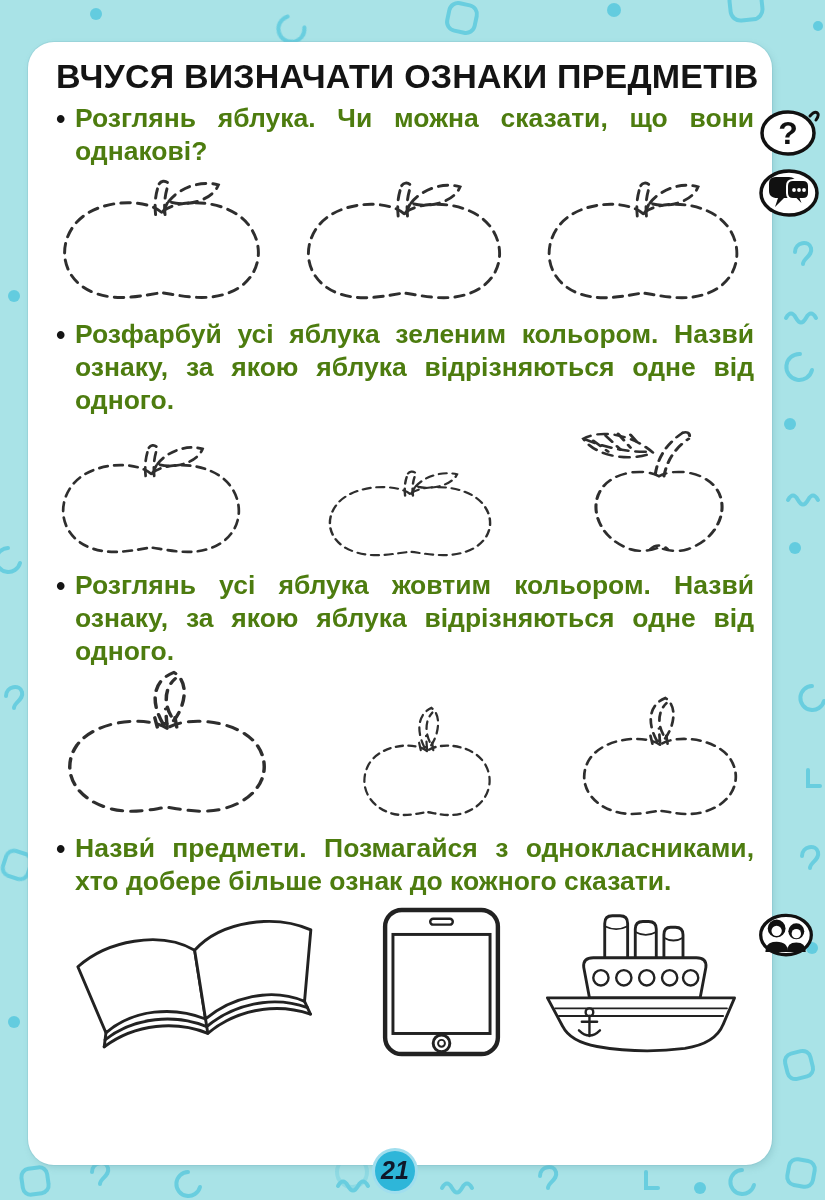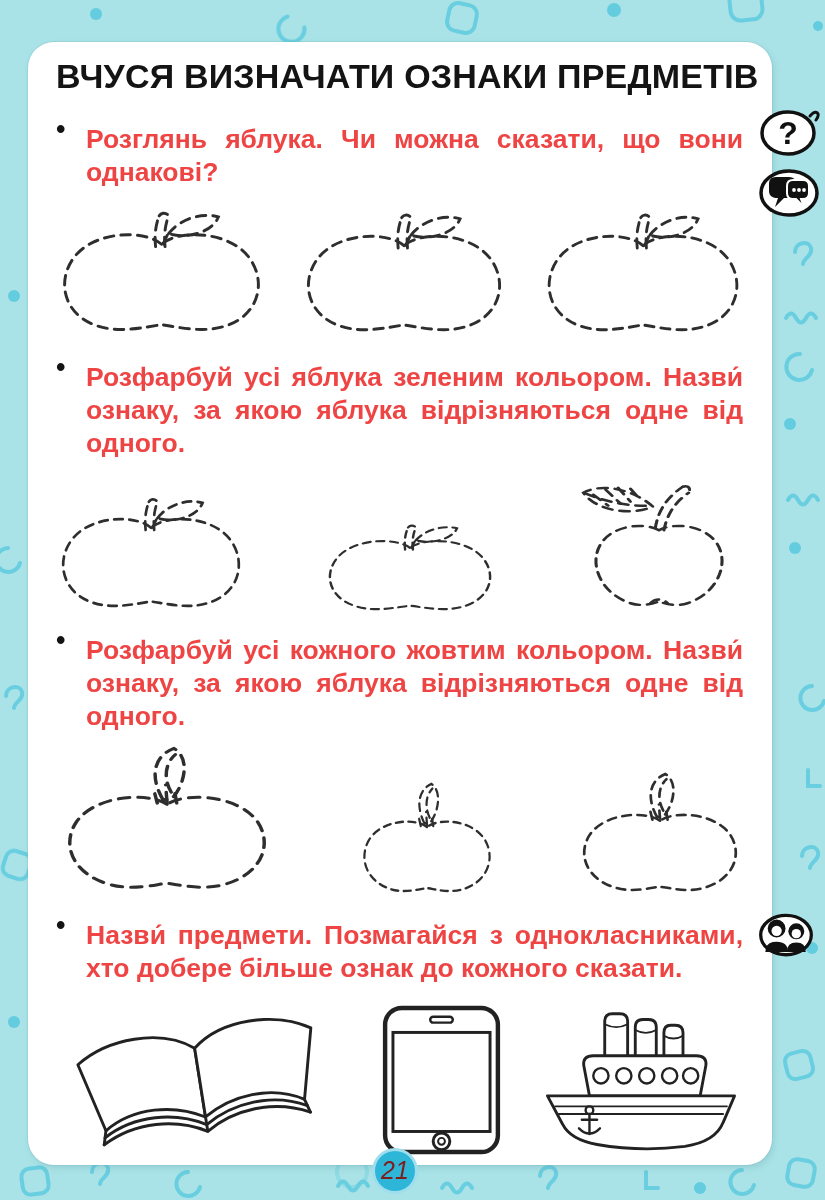--- a/index.html
+++ b/index.html
@@ -10,47 +10,47 @@
     -webkit-font-smoothing:antialiased;
   }
   .bg-doodles{position:absolute;left:0;top:0;z-index:0;}
   .panel{
     position:absolute;left:28px;top:42px;width:744px;height:1123px;
     background:#ffffff;border-radius:26px;z-index:1;
     box-shadow:0 0 0 1px rgba(120,180,190,.25), 2px 3px 6px rgba(90,150,160,.25);
     padding:12px 18px 0 19px;box-sizing:border-box;
   }
   h1.title{
-    margin:2px 0 16px 9px;font-size:34px;line-height:40px;font-weight:800;
+    margin:2px 0 6px 9px;font-size:34px;line-height:40px;font-weight:800;
     color:#141414;letter-spacing:.2px;white-space:nowrap;
   }
   .task{display:grid;grid-template-columns:28px 1fr;align-items:start;}
   .task .bullet{
     font-size:27px;font-weight:700;color:#141414;line-height:33px;padding-top:1px;text-align:left;padding-left:9px;
   }
   .task p{
-    margin:11px;font-size:26.5px;line-height:33px;font-weight:700;color:#ef4444;
+    margin:0;font-size:26.5px;line-height:33px;font-weight:700;color:#4d7c0f;
     text-align:justify;
   }
   .apple-row{display:flex;justify-content:space-between;align-items:flex-end;padding:0 2px;}
   .row1{margin:4px 0 4px;}
   .row2{margin:2px 0 2px;}
   .row3{margin:2px 0 4px;}
   .figures-row{display:flex;justify-content:space-between;align-items:flex-end;padding:0 8px;margin-top:8px;}
   .margin-icon{position:absolute;z-index:3;}
   .icon-question{left:730px;top:62px;}
   .icon-discussion{left:729px;top:124px;}
   .icon-pair{left:728px;top:868px;}
   .page-badge{
     position:absolute;left:372px;top:1148px;width:46px;height:46px;border-radius:50%;
     background:#2eb6d9;border:3px solid rgba(255,255,255,.55);box-sizing:border-box;
     display:flex;align-items:center;justify-content:center;z-index:2;
   }
   .page-badge span{
-    color:#7f1d1d;font-size:25px;font-weight:400;font-style:italic;transform:translateY(-1px);
+    color:#0f172a;font-size:25px;font-weight:700;font-style:italic;transform:translateY(-1px);
   }
   svg.lineart{display:block;}
 </style>
 </head>
 <body>
 
 <svg width="0" height="0" style="position:absolute">
   <defs>
     <g id="apple-a" fill="none" stroke="#2e2e2e" stroke-width="2.5" stroke-dasharray="8 6" stroke-linecap="round" vector-effect="non-scaling-stroke">
       <path d="M95,34 C82,22 40,22 22,44 C6,64 12,92 38,102 C58,110 80,104 95,102 C110,104 132,110 152,102 C178,92 184,64 168,44 C150,22 108,22 95,34 Z"></path>
@@ -163,21 +163,21 @@
         <use href="#apple-a"></use>
       </svg>
     <svg class="lineart" viewBox="0 0 150 150" preserveAspectRatio="none" width="186" height="148">
         <use href="#apple-c"></use>
       </svg>
   </div>
 
   <section class="task">
     <span class="bullet">•</span>
     <div>
-      <p>Розфарбуй усі кожного жовтим кольором. Назви́ ознаку, за якою яблука відрізняються одне від одного.</p>
+      <p>Розглянь усі яблука жовтим кольором. Назви́ ознаку, за якою яблука відрізняються одне від одного.</p>
     </div>
   </section>
 
   <div class="apple-row row3">
     <svg class="lineart" viewBox="0 0 170 130" preserveAspectRatio="none" width="236" height="158">
         <use href="#apple-b"></use>
       </svg>
     <svg class="lineart" viewBox="0 0 170 130" preserveAspectRatio="none" width="152" height="122">
         <use href="#apple-b"></use>
       </svg>

